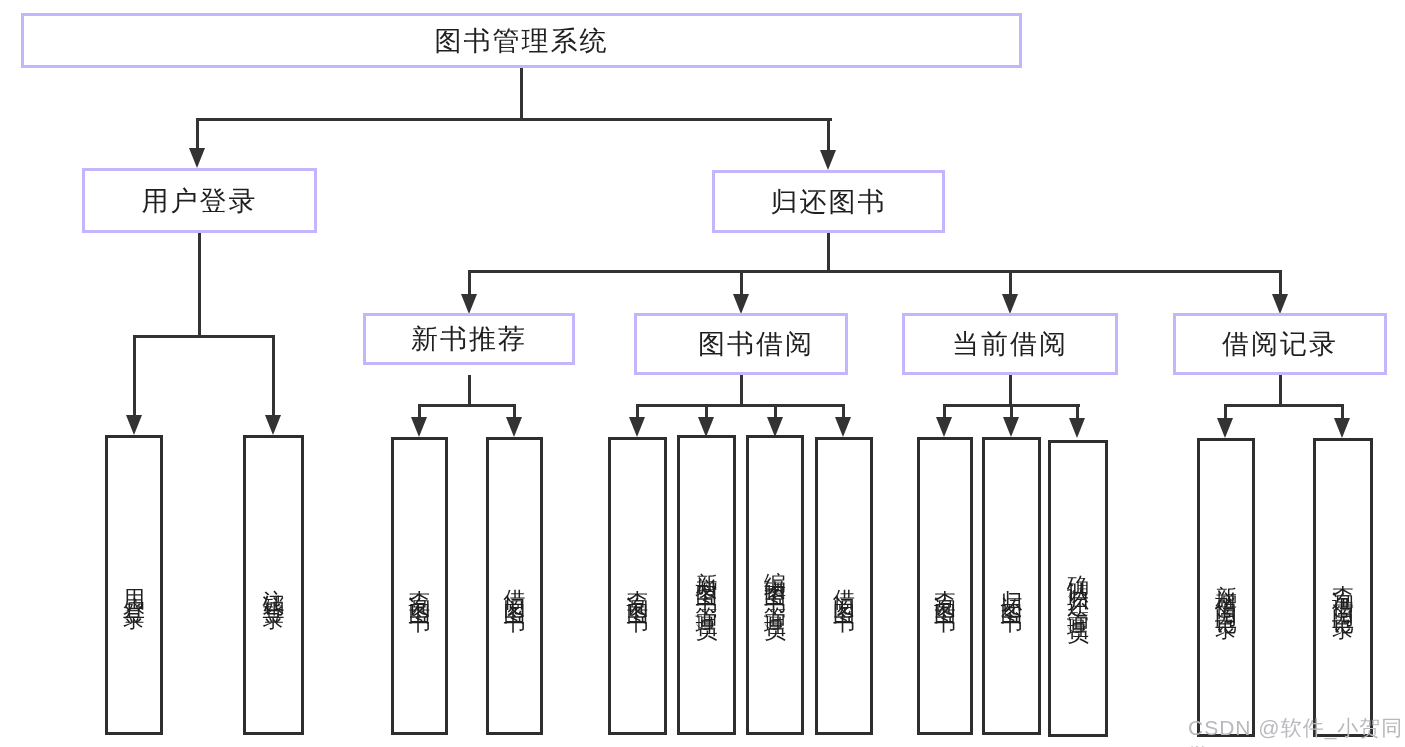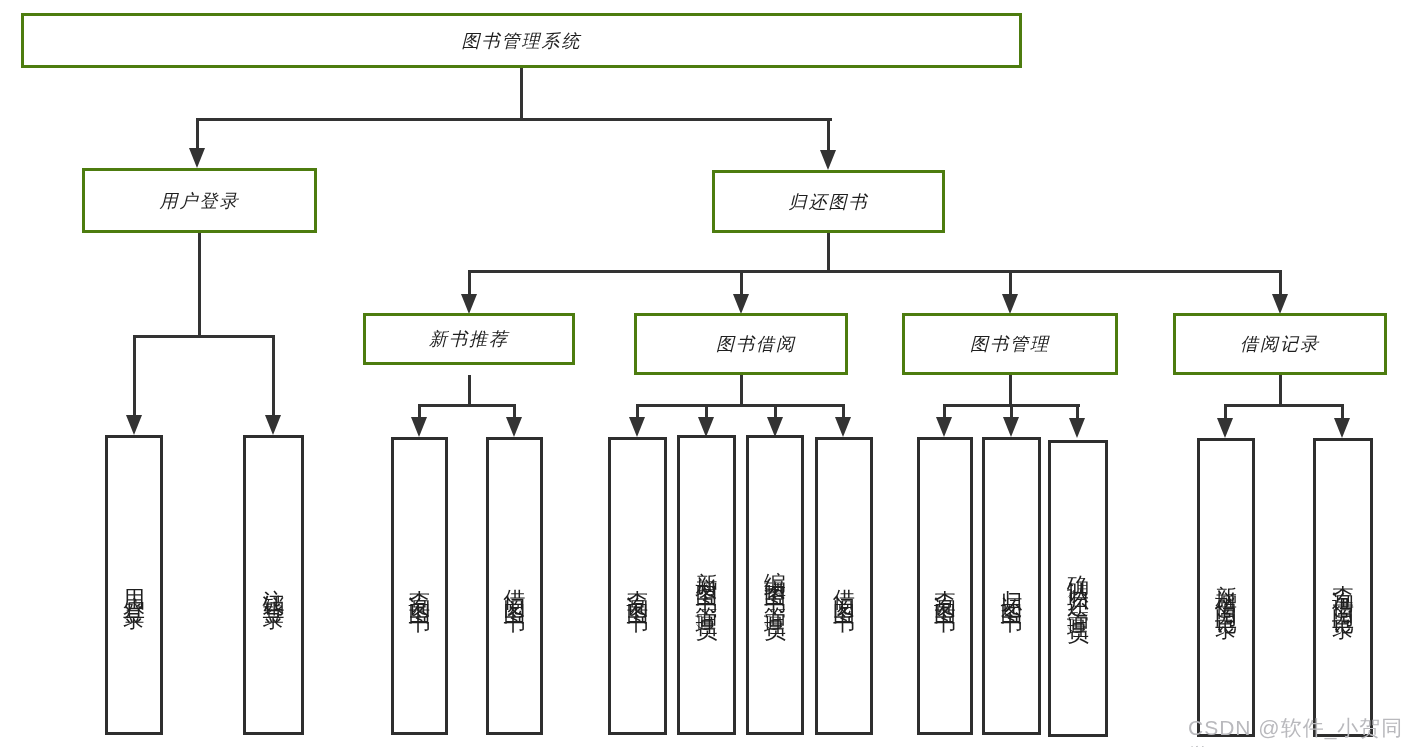--- a/index.html
+++ b/index.html
@@ -5,22 +5,22 @@
   html,body{margin:0;padding:0;background:#ffffff;}
   #canvas{
     position:relative;width:1405px;height:747px;background:#ffffff;overflow:hidden;
     font-family:"Liberation Sans","DejaVu Sans",sans-serif;
   }
   .line{position:absolute;background:#333333;}
   .arrow{position:absolute;width:0;height:0;
     border-left:8px solid transparent;border-right:8px solid transparent;
     border-top:20px solid #333333;}
   .box{position:absolute;box-sizing:border-box;background:#ffffff;
-    border:3px solid #4d7c0f;display:flex;align-items:center;justify-content:center;
-    font-size:18px;letter-spacing:2px;color:#1f1f1f;white-space:nowrap;font-style:italic;}
+    border:3px solid #c4b5fd;display:flex;align-items:center;justify-content:center;
+    font-size:27px;letter-spacing:2px;color:#1f1f1f;white-space:nowrap;}
   .vbox{position:absolute;box-sizing:border-box;background:#ffffff;
     border:3px solid #2e2e2e;display:flex;align-items:center;justify-content:center;
     writing-mode:vertical-rl;text-orientation:mixed;
     font-size:22px;letter-spacing:7px;color:#1f1f1f;}
   .watermark{position:absolute;font-size:21px;color:#b9b9bd;letter-spacing:1px;z-index:5;}
 </style>
 </head>
 <body>
 
 <div id="canvas">
@@ -84,21 +84,21 @@
   <div class="line" style="left:1341px;top:404px;width:3px;height:18px;"></div>
   <div class="arrow" style="left:1334px;top:418px;"></div>
 
   <div class="box" style="left:21px;top:13px;width:1001px;height:55px;">图书管理系统</div>
 
   <div class="box" style="left:82px;top:168px;width:235px;height:65px;">用户登录</div>
   <div class="box" style="left:712px;top:170px;width:233px;height:63px;">归还图书</div>
 
   <div class="box" style="left:363px;top:313px;width:212px;height:52px;">新书推荐</div>
   <div class="box" style="left:634px;top:313px;width:214px;height:62px;padding-left:30px;">图书借阅</div>
-  <div class="box" style="left:902px;top:313px;width:216px;height:62px;">图书管理</div>
+  <div class="box" style="left:902px;top:313px;width:216px;height:62px;">当前借阅</div>
   <div class="box" style="left:1173px;top:313px;width:214px;height:62px;">借阅记录</div>
 
   <div class="vbox" style="left:105px;top:435px;width:58px;height:300px;">用户登录</div>
   <div class="vbox" style="left:243px;top:435px;width:61px;height:300px;">注销登录</div>
 
   <div class="vbox" style="left:391px;top:437px;width:57px;height:298px;">查询图书</div>
   <div class="vbox" style="left:486px;top:437px;width:57px;height:298px;">借阅图书</div>
 
   <div class="vbox" style="left:608px;top:437px;width:59px;height:298px;">查询图书</div>
   <div class="vbox" style="left:677px;top:435px;width:59px;height:300px;">新增图书（管理员）</div>

